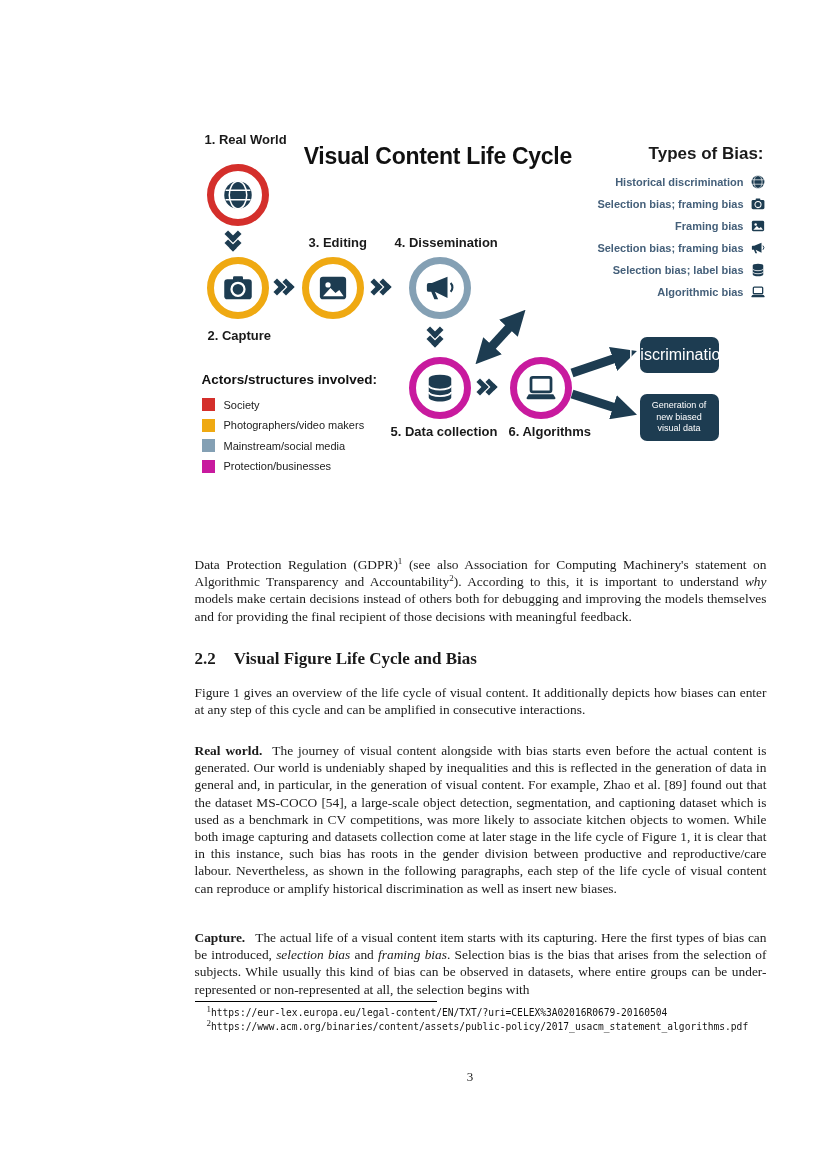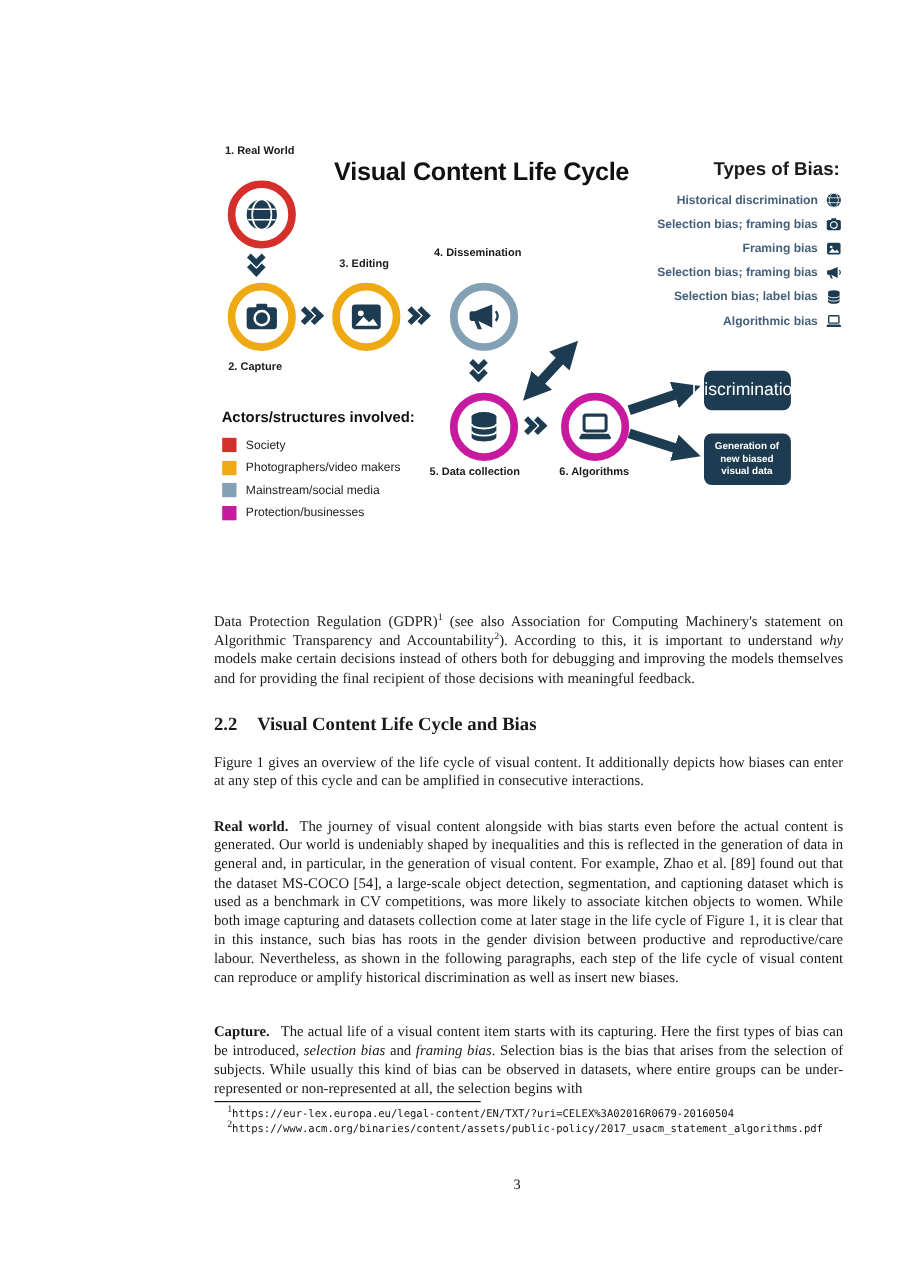--- a/index.html
+++ b/index.html
@@ -5,21 +5,21 @@
   * { margin:0; padding:0; box-sizing:border-box; }
   html, body { background:#ffffff; }
   .page { position:relative; width:714px; height:1169px; margin:0 auto; background:#fff;
           font-family:"Liberation Serif", serif; color:#1a1a1a; overflow:hidden; }
 
   
   .fig { position:absolute; left:0; top:0; width:827px; height:505px;
          font-family:"Liberation Sans", sans-serif; }
   .fig-title { position:absolute; left:50%; transform:translateX(-62%); top:143px;
                font-size:23px; font-weight:700; color:#111; letter-spacing:-0.3px; white-space:nowrap; }
-  .stage-label { position:absolute; font-size:10px; font-weight:600; color:#1a1a1a; white-space:nowrap; }
+  .stage-label { position:absolute; font-size:13px; font-weight:600; color:#1a1a1a; white-space:nowrap; }
   .node { position:absolute; width:62px; height:62px; border-radius:50%; background:#fff;
           display:flex; align-items:center; justify-content:center; }
   .node svg { width:30px; height:30px; color:#1d3c51; }
   .ring-red     { border:7px solid #d42f2b; }
   .ring-yellow  { border:7px solid #efa912; }
   .ring-blue    { border:7px solid #84a0b4; }
   .ring-magenta { border:7px solid #c81a9e; }
 
   .chev { width:12px; height:12px; border-right:5px solid #1d3c51; border-bottom:5px solid #1d3c51; }
   .arr-right { position:absolute; display:flex; align-items:center; }
@@ -31,21 +31,21 @@
 
   .bias-legend { position:absolute; left:468px; top:144px; width:240px;font-weight:bold; }
   .bias-head { font-size:17px; color:#1a1a1a; text-align:right; margin-bottom:11px; padding-right:1px; }
   .bias-row { display:flex; justify-content:flex-end; align-items:center; gap:7px; margin-bottom:8px; }
   .bias-row .lbl { font-size:11px; color:#45607a; }
   .bias-row svg { width:14px; height:14px; color:#1d3c51; flex:0 0 auto; }
 
   .outcome { position:absolute; width:79px; background:#1d3c51; color:#fff; border-radius:7px;
              text-align:center; display:flex; align-items:center; justify-content:center; }
   .outcome.o1 { left:583px; top:337px; height:36px; font-size:16px; }
-  .outcome.o2 { left:583px; top:394px; height:47px; font-size:9px; line-height:1.3; padding:4px;font-weight:bold; }
+  .outcome.o2 { left:583px; top:394px; height:47px; font-size:9px; line-height:1.3; padding:4px; }
 
   .actors { position:absolute; left:145px; top:372px; }
   .actors-head { font-size:13.5px; font-weight:700; margin-bottom:11px; color:#111;text-align:center; }
   .actor-row { display:flex; align-items:center; gap:9px; margin-bottom:7.5px; }
   .actor-sw { width:13px; height:13px; flex:0 0 auto; }
   .sw-red { background:#d42f2b; } .sw-yellow { background:#efa912; }
   .sw-blue { background:#84a0b4; } .sw-magenta { background:#c81a9e; }
   .actor-lbl { font-size:11px; color:#222; }
 
   
@@ -105,21 +105,21 @@
     </defs>
   </svg>
 
   <div class="fig">
 
     <div class="fig-title">Visual Content Life Cycle</div>
 
     <div class="stage-label" style="left:148px; top:132px;">1. Real World</div>
     <div class="stage-label" style="left:151px; top:328px;">2. Capture</div>
     <div class="stage-label" style="left:252px; top:235px;">3. Editing</div>
-    <div class="stage-label" style="left:338px; top:225px;">4. Dissemination</div>
+    <div class="stage-label" style="left:338px; top:235px;">4. Dissemination</div>
     <div class="stage-label" style="left:334px; top:424px;">5. Data collection</div>
     <div class="stage-label" style="left:452px; top:424px;">6. Algorithms</div>
 
     <div class="node ring-red" style="left:150px; top:164px;">
       <svg>
           <use href="#i-globe"></use>
         </svg>
     </div>
     <div class="node ring-yellow" style="left:150px; top:257px;">
       <svg>
@@ -242,21 +242,21 @@
       </div>
     </div>
   </div>
 
 
   <div class="col t1">
     <span>Data Protection Regulation (GDPR)</span><sup>1</sup><span> (see also Association for Computing Machinery's statement on Algorithmic Transparency and Accountability</span><sup>2</sup><span>). According to this, it is important to understand </span><i class="em">why</i><span> models make certain decisions instead of others both for debugging and improving the models themselves and for providing the final recipient of those decisions with meaningful feedback.</span>
   </div>
 
   <div class="sec-head">
-    <span>2.2</span><span class="sp"></span><span>Visual Content Life Cycle and Bias</span>
+    <span>2.2</span><span class="sp"></span><span>Visual Figure Life Cycle and Bias</span>
   </div>
 
   <div class="col t2">
     <span>Figure 1 gives an overview of the life cycle of visual content. It additionally depicts how biases can enter at any step of this cycle and can be amplified in consecutive interactions.</span>
   </div>
 
   <div class="col t3">
     <span class="lead">Real world.</span><span>The journey of visual content alongside with bias starts even before the actual content is generated. Our world is undeniably shaped by inequalities and this is reflected in the generation of data in general and, in particular, in the generation of visual content. For example, Zhao et al. [89] found out that the dataset MS-COCO [54], a large-scale object detection, segmentation, and captioning dataset which is used as a benchmark in CV competitions, was more likely to associate kitchen objects to women. While both image capturing and datasets collection come at later stage in the life cycle of Figure 1, it is clear that in this instance, such bias has roots in the gender division between productive and reproductive/care labour. Nevertheless, as shown in the following paragraphs, each step of the life cycle of visual content can reproduce or amplify historical discrimination as well as insert new biases.</span>
   </div>
 

